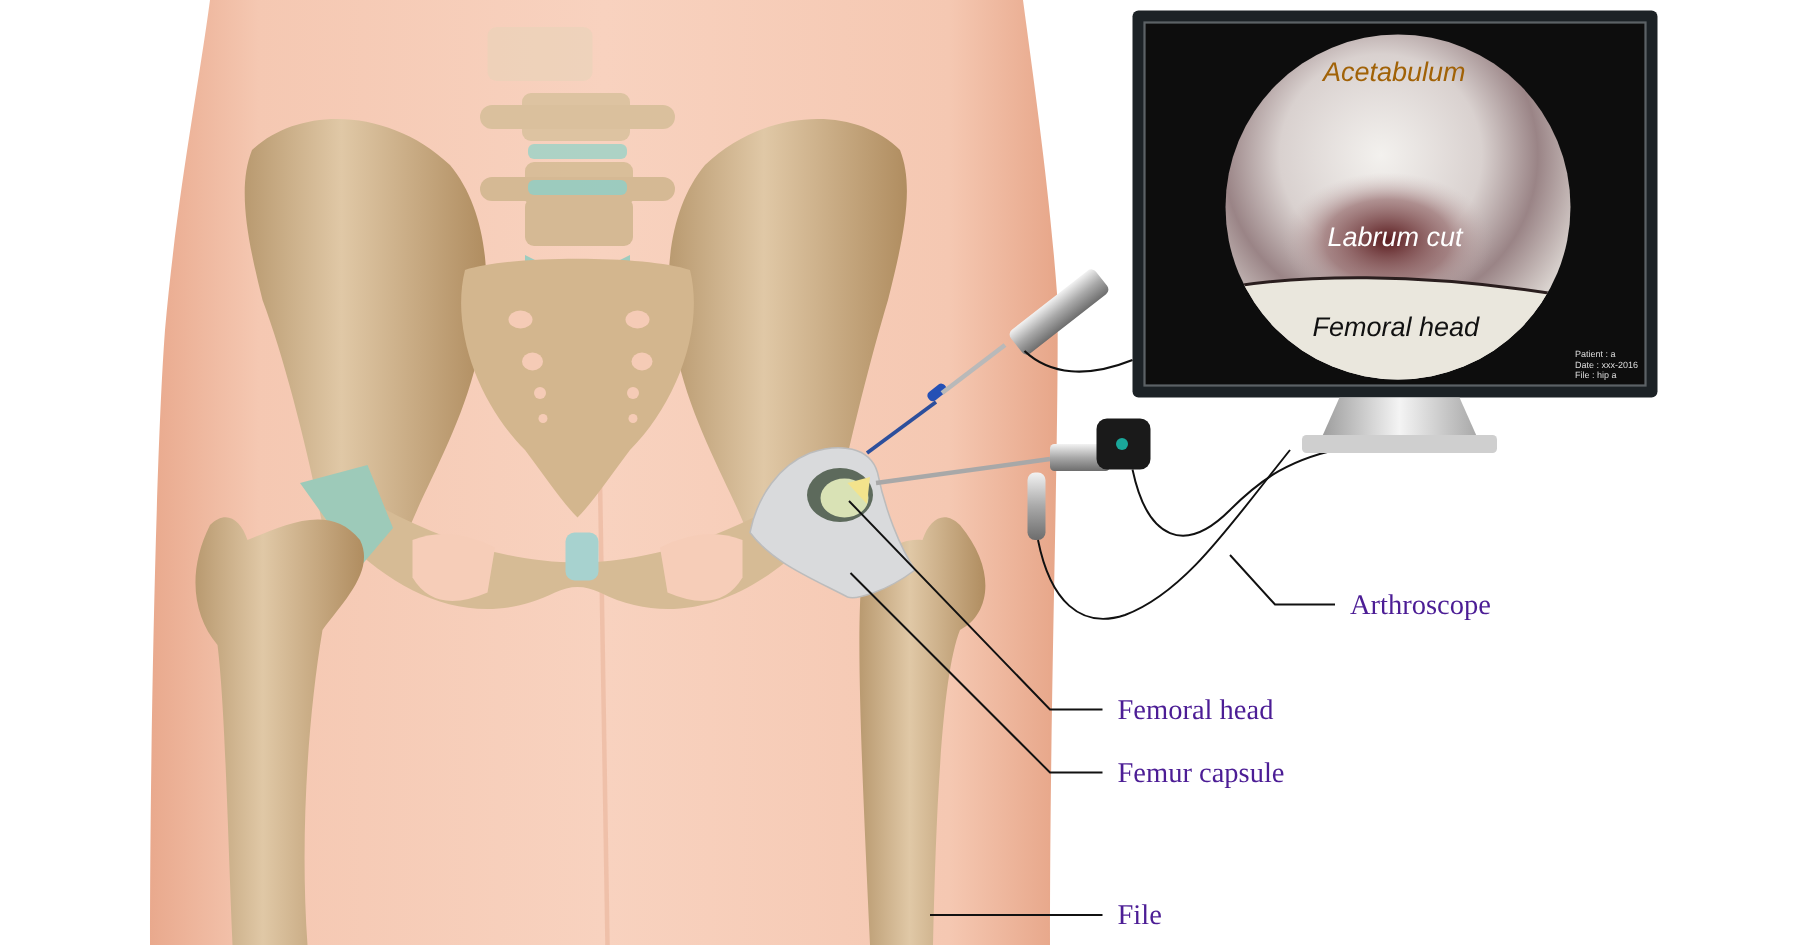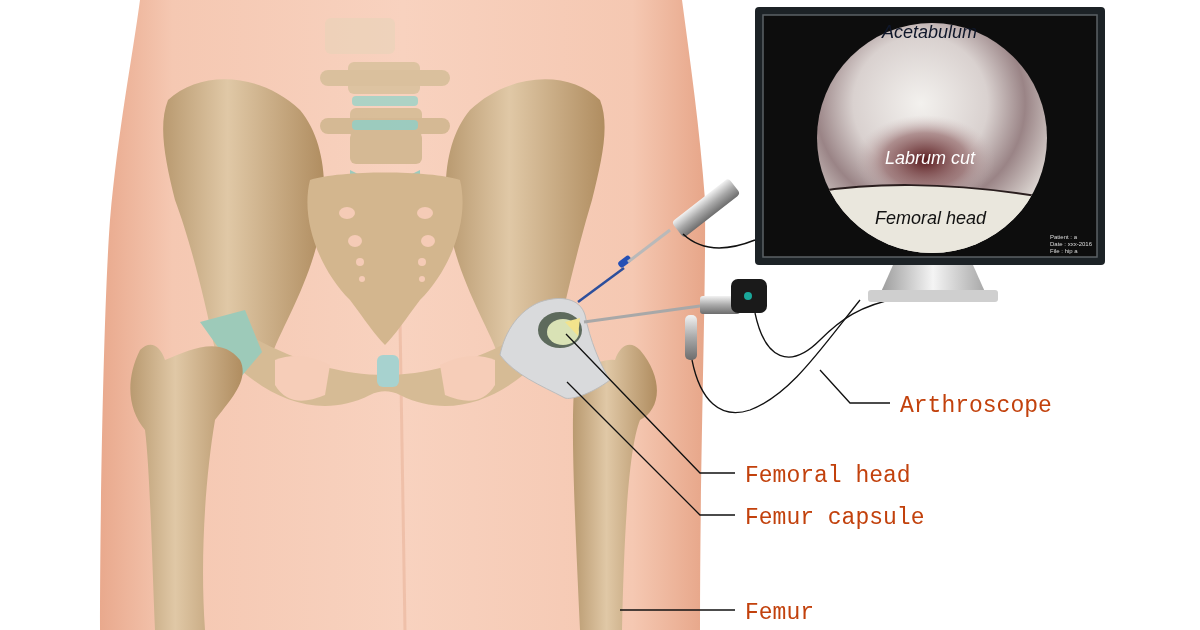--- a/index.html
+++ b/index.html
@@ -1,18 +1,18 @@
 <!DOCTYPE html>
 <html><head>
 <meta charset="utf-8">
 <style>
   html,body{margin:0;padding:0;background:#ffffff;}
   body{width:1200px;height:630px;position:relative;overflow:hidden;font-family:"Liberation Sans",sans-serif;}
   #stage{position:absolute;left:0;top:0;width:1200px;height:630px;}
-  .label{position:absolute;font-size:23px;color:#c2410c;white-space:nowrap;font-family:Liberation Mono, monospace;}
+  .label{position:absolute;font-size:19px;color:#4c1d95;white-space:nowrap;font-family:Liberation Serif, serif;}
   .screen-text{position:absolute;font-style:italic;font-size:18px;white-space:nowrap;text-align:center;font-family:"Liberation Sans",sans-serif;}
   .meta{position:absolute;left:1050px;top:234px;font-size:6px;line-height:7px;color:#ddd;font-family:"Liberation Sans",sans-serif;}
 </style>
 </head>
 <body>
 
 <div id="stage">
 <svg width="1200" height="630" viewBox="0 0 1200 630">
   <defs>
     <linearGradient id="skinG" x1="0" x2="1" y1="0" y2="0">
@@ -136,27 +136,27 @@
   </g>
 
   <g stroke="#111" stroke-width="1.3" fill="none">
     <polyline points="820,370 850,403 890,403"></polyline>
     <polyline points="566,334 700,473 735,473"></polyline>
     <polyline points="567,382 700,515 735,515"></polyline>
     <line x1="620" y1="610" x2="735" y2="610"></line>
   </g>
 </svg>
 
-<div class="screen-text" style="left:882px;top:22px;color:#0f172a;">Acetabulum</div>
+<div class="screen-text" style="left:882px;top:38px;color:#a16207;">Acetabulum</div>
 <div class="screen-text" style="left:885px;top:148px;color:#fff;">Labrum cut</div>
 <div class="screen-text" style="left:875px;top:208px;color:#111;">Femoral head</div>
 
 <div class="meta">
   <div>Patient : a</div>
   <div>Date : xxx-2016</div>
   <div>File : hip a</div>
 </div>
 
 <div class="label" style="left:900px;top:393px;">Arthroscope</div>
 <div class="label" style="left:745px;top:463px;">Femoral head</div>
 <div class="label" style="left:745px;top:505px;">Femur capsule</div>
-<div class="label" style="left:745px;top:600px;">Femur</div>
+<div class="label" style="left:745px;top:600px;">File</div>
 </div>
 
 </body></html>

